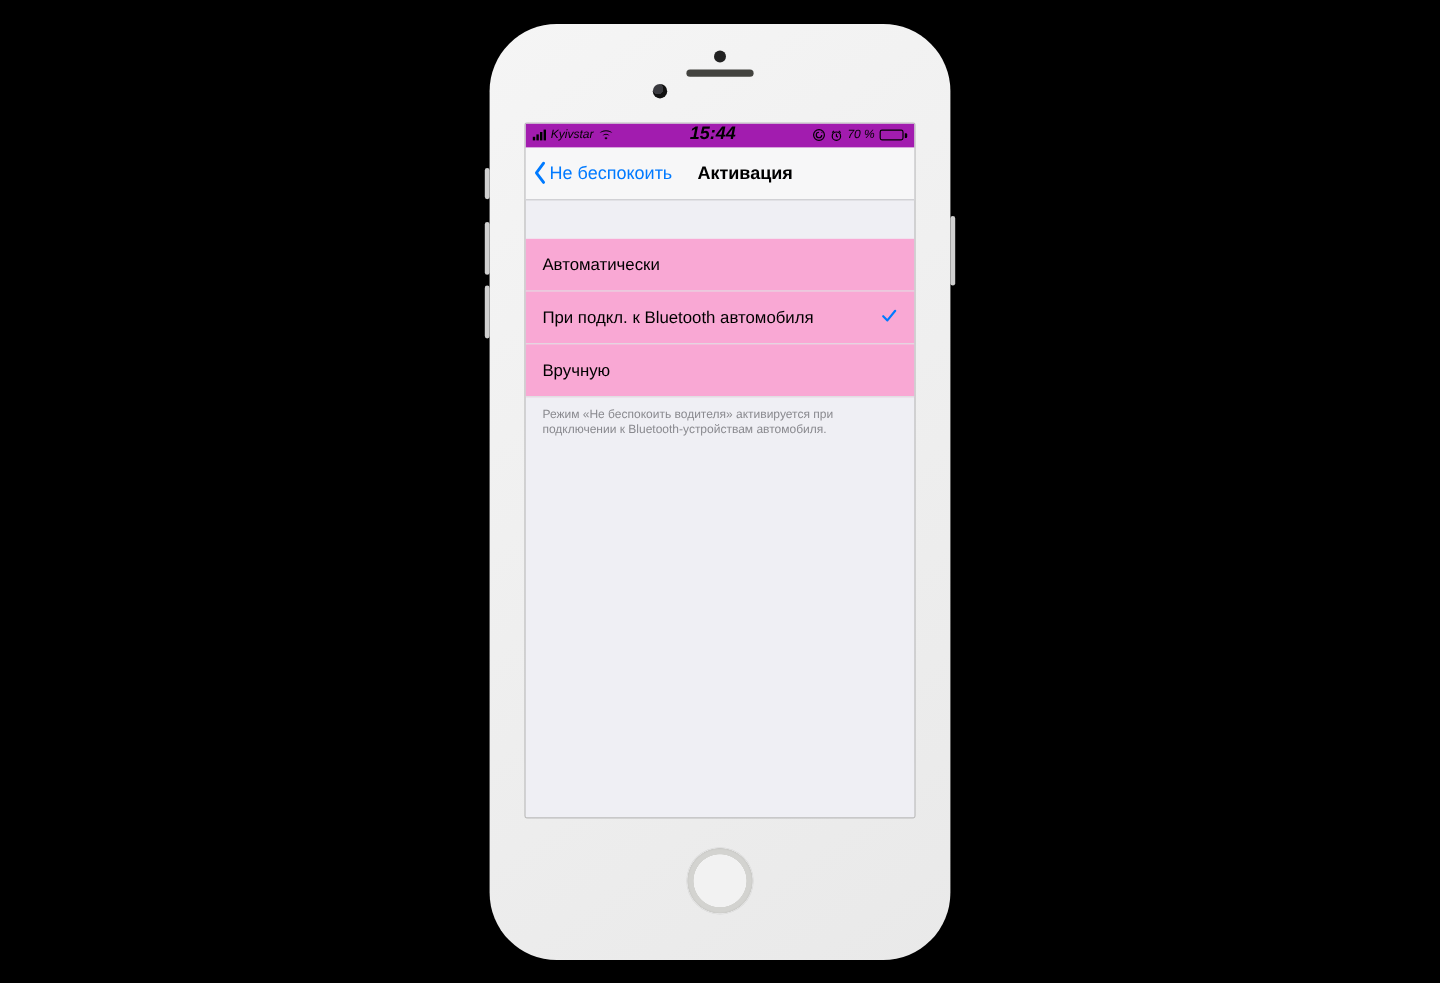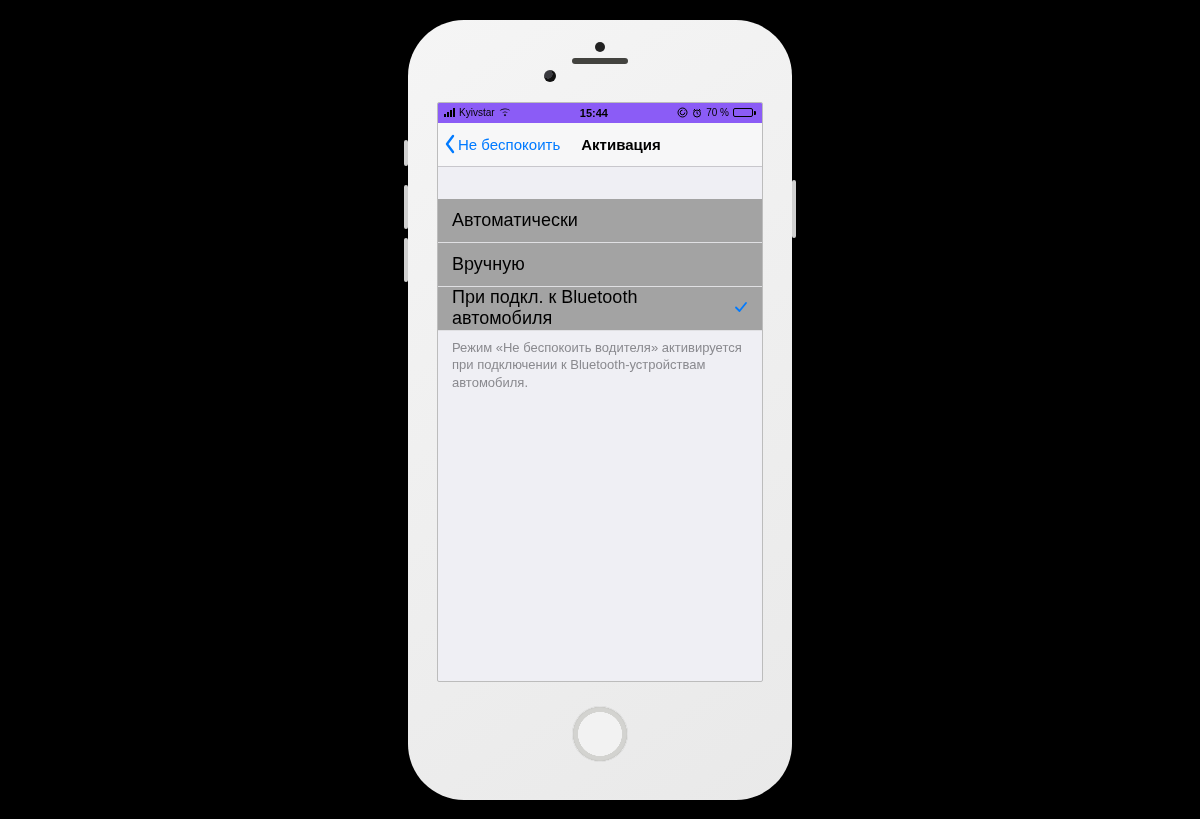--- a/index.html
+++ b/index.html
@@ -87,37 +87,37 @@
     width:56px; height:56px;
     border-radius:50%;
     background:
       radial-gradient(circle at 50% 50%, #f2f2f2 0 55%, #d3d3d0 56% 68%, #f6f6f6 69% 100%);
     box-shadow: inset 0 0 2px rgba(0,0,0,.25);
   }
 
   
   .status-bar {
     height:20px;
-    background:#8b5cf6;
-    display:flex;
-    align-items:center;
+    background:#a21caf;
+    display:flex;
     justify-content:space-between;
     padding:0 6px;
     font-size:10px;
     font-weight:500;
+    font-style:italic;
   }
   .status-left, .status-right { display:flex; align-items:center; gap:4px; }
   .signal { display:flex; align-items:flex-end; gap:1px; }
   .signal i { width:2px; background:#000; display:block; }
   .signal i:nth-child(1){height:3px;}
   .signal i:nth-child(2){height:5px;}
   .signal i:nth-child(3){height:7px;}
   .signal i:nth-child(4){height:9px;}
   .wifi svg, .lock svg, .alarm svg { display:block; }
-  .clock { font-weight:600; font-size:11px; }
+  .clock { font-weight:600; font-size:15px; }
   .battery {
     display:flex; align-items:center; gap:1px;
   }
   .battery .shell {
     width:20px; height:9px;
     border:1px solid #000;
     border-radius:2px;
     position:relative;
     padding:1px;
   }
@@ -152,34 +152,34 @@
   .back svg { stroke:#007aff; }
   .nav-title {
     font-weight:600;
     font-size:15px;
     margin-left:21px;
   }
 
   
   .group-spacer { height:32px; }
   .cell {
-    background:#a3a3a3;
+    background:#f9a8d4;
     height:44px;
     padding:0 14px;
     display:flex;
     align-items:center;
     justify-content:space-between;
-    font-size:18px;
+    font-size:14px;
     border-bottom:1px solid #e0e0e3;
   }
   .cell:first-of-type { border-top:1px solid #e0e0e3; }
   .check svg { stroke:#007aff; }
   .footer-note {
     padding:8px 14px 0;
-    font-size:13px;
+    font-size:10px;
     line-height:1.35;
     color:#8a8a8f;
   }
 </style>
 </head>
 <body>
 
 <div class="phone">
   <span class="side-btn mute"></span>
   <span class="side-btn volup"></span>
@@ -242,29 +242,29 @@
       </div>
       <span class="nav-title">Активация</span>
     </div>
 
     <div class="group-spacer"></div>
 
     <div class="cell">
       <span>Автоматически</span>
     </div>
     <div class="cell">
-      <span>Вручную</span>
-    </div>
-    <div class="cell">
       <span>При подкл. к Bluetooth автомобиля</span>
       <span class="check">
         <svg width="14" height="14" viewBox="0 0 14 14">
             <polyline points="2,7.5 5.5,11 12,3" fill="none" stroke-width="1.8" stroke-linecap="round" stroke-linejoin="round"></polyline>
           </svg>
       </span>
     </div>
+    <div class="cell">
+      <span>Вручную</span>
+    </div>
 
     <div class="footer-note">Режим «Не беспокоить водителя» активируется при подключении к Bluetooth-устройствам автомобиля.</div>
 
   </div>
 
   <div class="home"></div>
 </div>
 
 </body></html>

